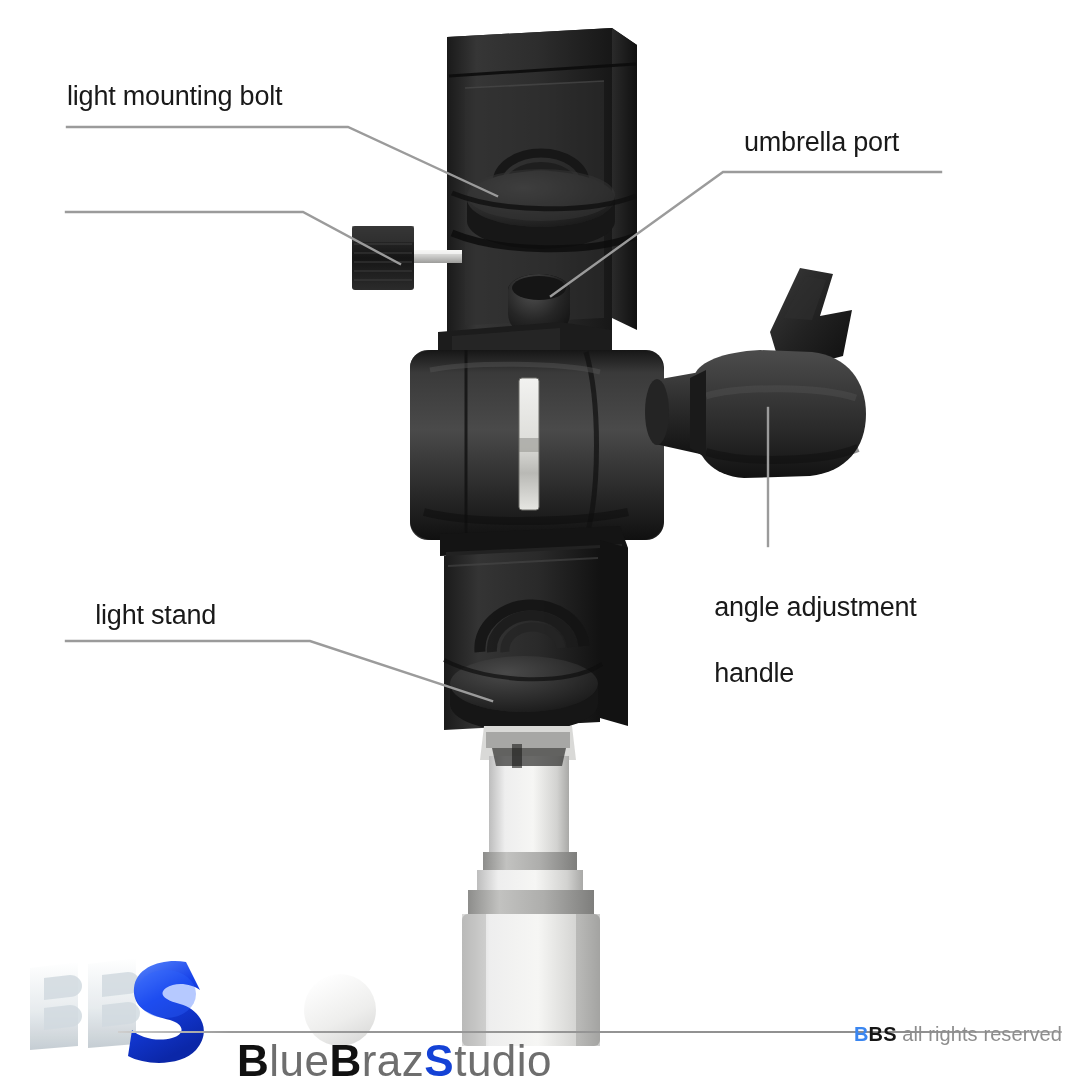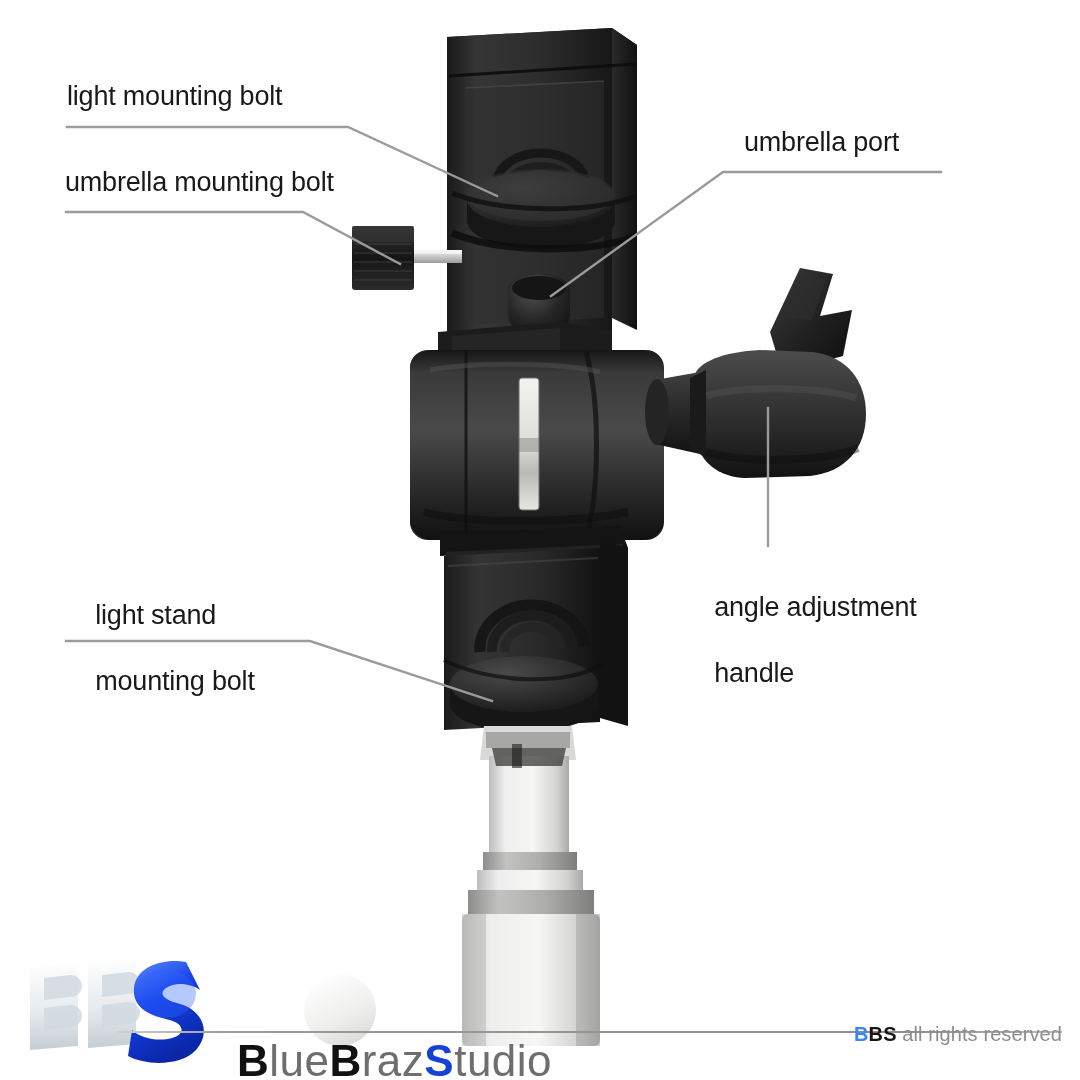--- a/index.html
+++ b/index.html
@@ -295,32 +295,30 @@
       <path d="M941,172 L723,172 L551,296"></path>
 
       <path d="M768,408 L768,546"></path>
 
       <path d="M66,641 L310,641 L492,701"></path>
     </g>
   </svg>
 
   <div class="label" style="left:67px;top:80px;">light mounting bolt</div>
 
-  <div class="label" style="left:65px;top:166px;">umbrella mounting bolt</div>
 
   <div class="label" style="left:744px;top:126px;">umbrella port</div>
 
   <div class="label" style="left:685px;top:558px;">
     <span>angle adjustment</span><br>
     <span>handle</span>
   </div>
 
   <div class="label" style="left:66px;top:566px;">
     <span>light stand</span><br>
-    <span>mounting bolt</span>
   </div>
 
   <div class="footer-rule"></div>
 
   <div class="brand-text">
     <span class="blk">B</span><span class="gry">lue</span><span class="blk">B</span><span class="gry">raz</span><span class="blu">S</span><span class="gry">tudio</span>
   </div>
 
   <div class="copy">
     <span class="b1">B</span><span class="b2">BS</span><span class="rest"> all rights reserved</span>

